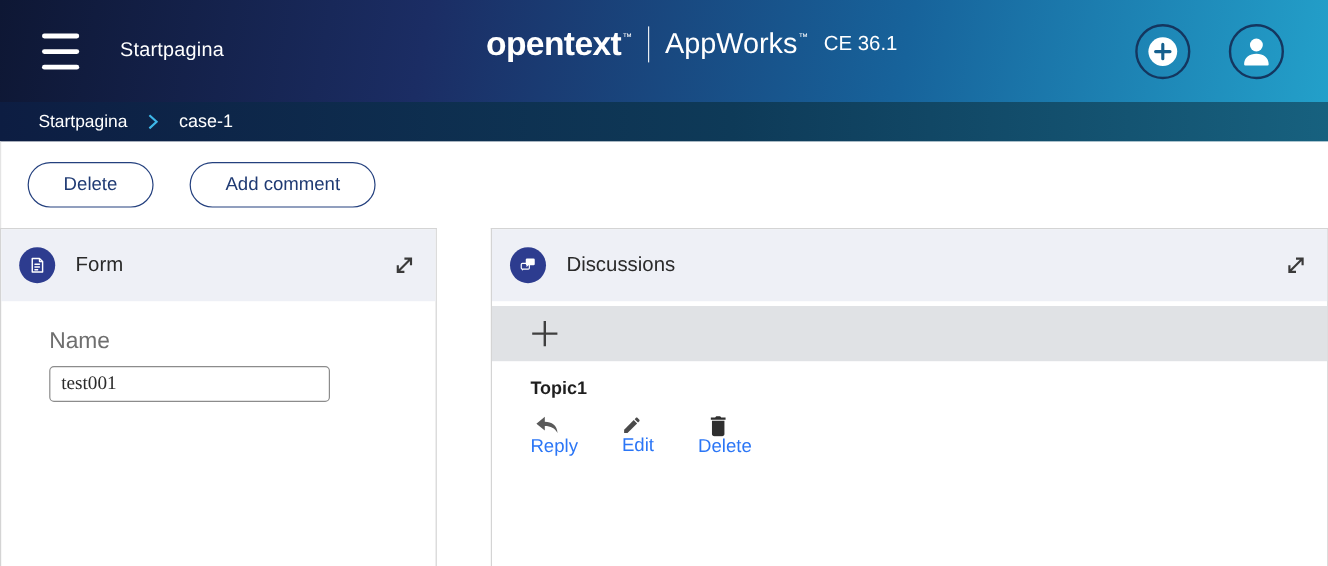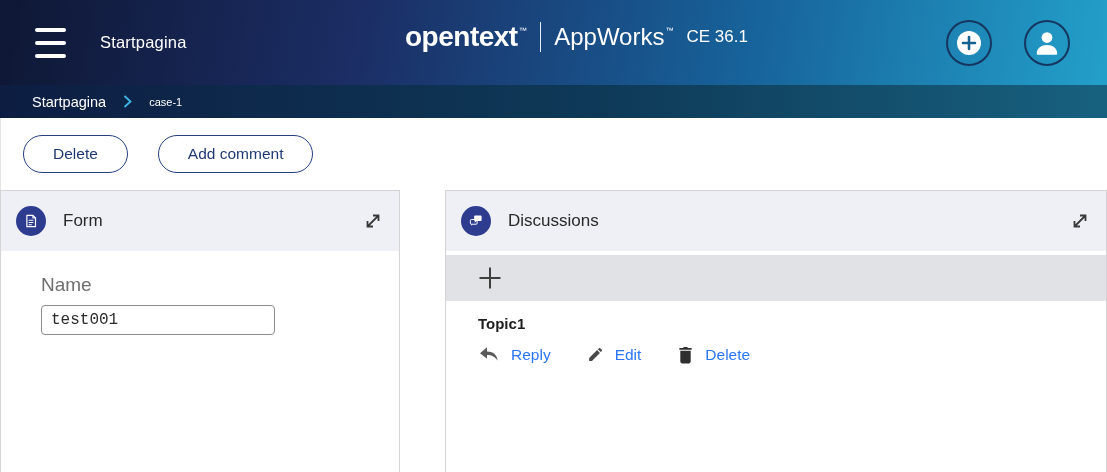--- a/index.html
+++ b/index.html
@@ -36,57 +36,57 @@
   }
   .plus-btn { margin-right:32px; }
 
   
   .breadcrumb {
     height:33px; display:flex; align-items:center; padding-left:32px;
     background:linear-gradient(to right, #0d1d42 0%, #0e3a58 55%, #17617f 100%);
   }
   .crumb-link { color:#fff; font-size:14.5px; background:none; border:none; padding:0; cursor:pointer; font-family:inherit; }
   .crumb-chevron { margin:0 17px; display:flex; }
-  .crumb-current { color:#fff; font-size:11px;text-align:right; }
+  .crumb-current { color:#fff; font-size:15px;text-align:right; }
 
   
   .toolbar { height:72px; background:#fff; display:flex; align-items:center; padding-left:22px; border-left:1px solid #e4e4e4; }
   .pill-btn {
     height:38px; border:1.5px solid #24407e; border-radius:19px; background:#fff;
     color:#1f3a73; font-size:15.5px; font-family:inherit; padding:0 29px;
     margin-right:30px; cursor:pointer;
   }
 
   
   .main { display:flex; height:282px; background:#fff; }
   .panel { background:#fff; border:1px solid #d4d4d4; border-bottom:none; }
-  .form-panel { width:400px; margin-right:5px; flex:none; }
+  .form-panel { width:364px; margin-right:5px; flex:none; }
   .discussions-panel { flex:1;margin-left:40px; }
 
   .panel-header { height:60px; background:#eef0f6; display:flex; align-items:center; padding:0 16px 0 15px; }
   .panel-icon { width:30px; height:30px; border-radius:50%; background:#2d3c8f; flex:none;
     display:flex; align-items:center; justify-content:center; }
   .panel-title { margin-left:17px; font-size:17px; color:#2a2a2a; }
   .expand-btn { margin-left:auto; background:none; border:none; padding:0; cursor:pointer; display:flex; }
 
   .form-body { padding:23px 40px; }
   .field-label { color:#6f6f6f; font-size:19px; margin-bottom:9px; }
   .text-input { width:234px; height:30px; border:1px solid #8c8c8c; border-radius:4px;
-    font-size:16px; color:#2b2b2b; padding:0 9px; font-family:Liberation Mono, monospace; }
+    font-size:16px; color:#2b2b2b; padding:0 9px; font-family:Liberation Serif, serif; }
 
   .disc-toolbar { margin-top:4px; height:46px; background:#e0e2e5; display:flex; align-items:center; padding-left:30px; }
   .add-topic-btn { background:none; border:none; padding:0; cursor:pointer; display:flex; }
 
   .topic { padding:14px 0 0 32px; }
   .topic-title { font-size:15px; font-weight:bold; color:#1f1f1f; }
   .topic-meta { margin-top:9px; font-size:15px; }
   .meta-author, .meta-sep { color:#4a4a4a; }
   .meta-time { color:#9e9e9e; }
   .topic-actions { margin-top:13px; display:flex; align-items:center; }
-  .action { display:flex; align-items:center; margin-right:36px; background:none; border:none; padding:0; cursor:pointer; font-family:inherit; }
+  .action { display:flex; align-items:center; margin-right:36px; background:none; border:none; padding:0; cursor:pointer; font-family:inherit;flex-direction:column; }
   .action-icon { margin-right:11px; display:flex; }
   .action-label { color:#2b76f6; font-size:15.5px; }
 </style>
 </head>
 <body>
 
 <header class="app-header">
   <button class="hamburger" aria-label="menu">
     <div class="bar"></div>
     <div class="bar"></div>

